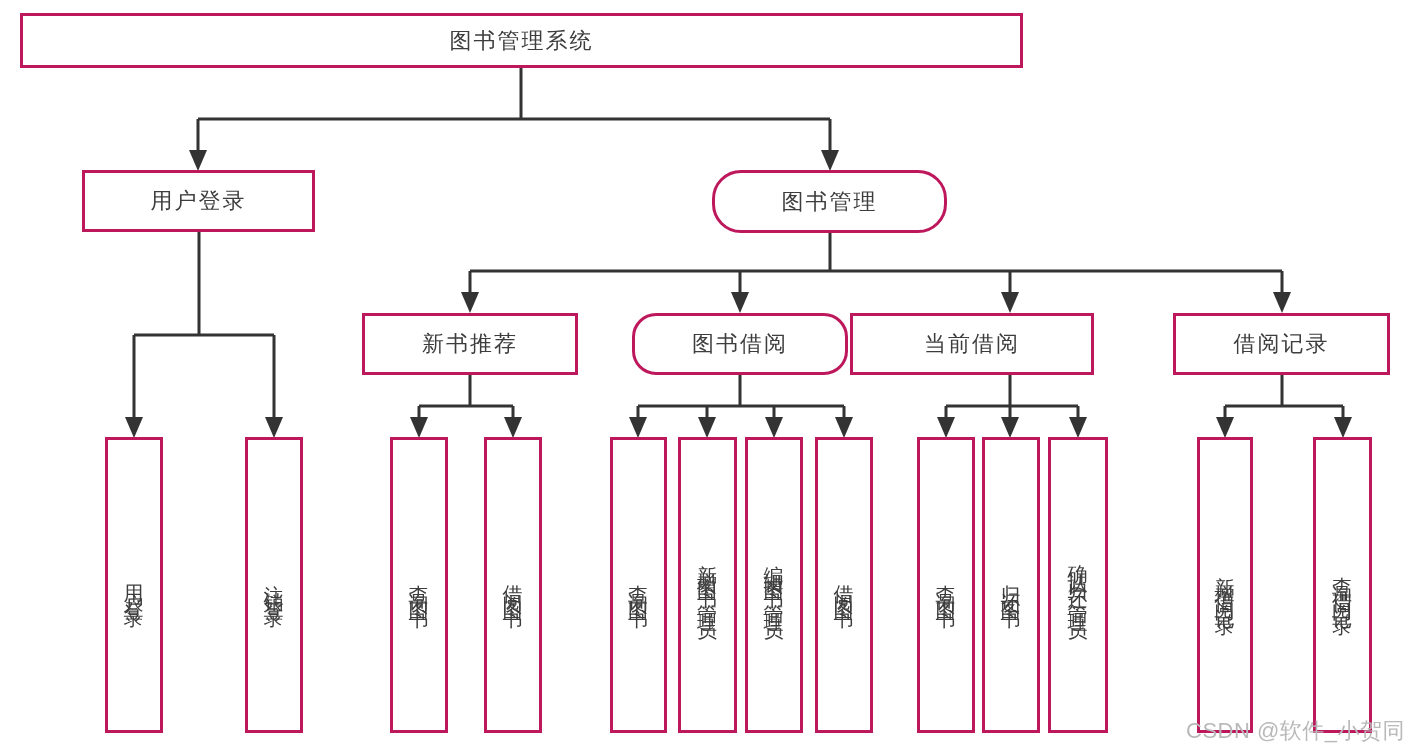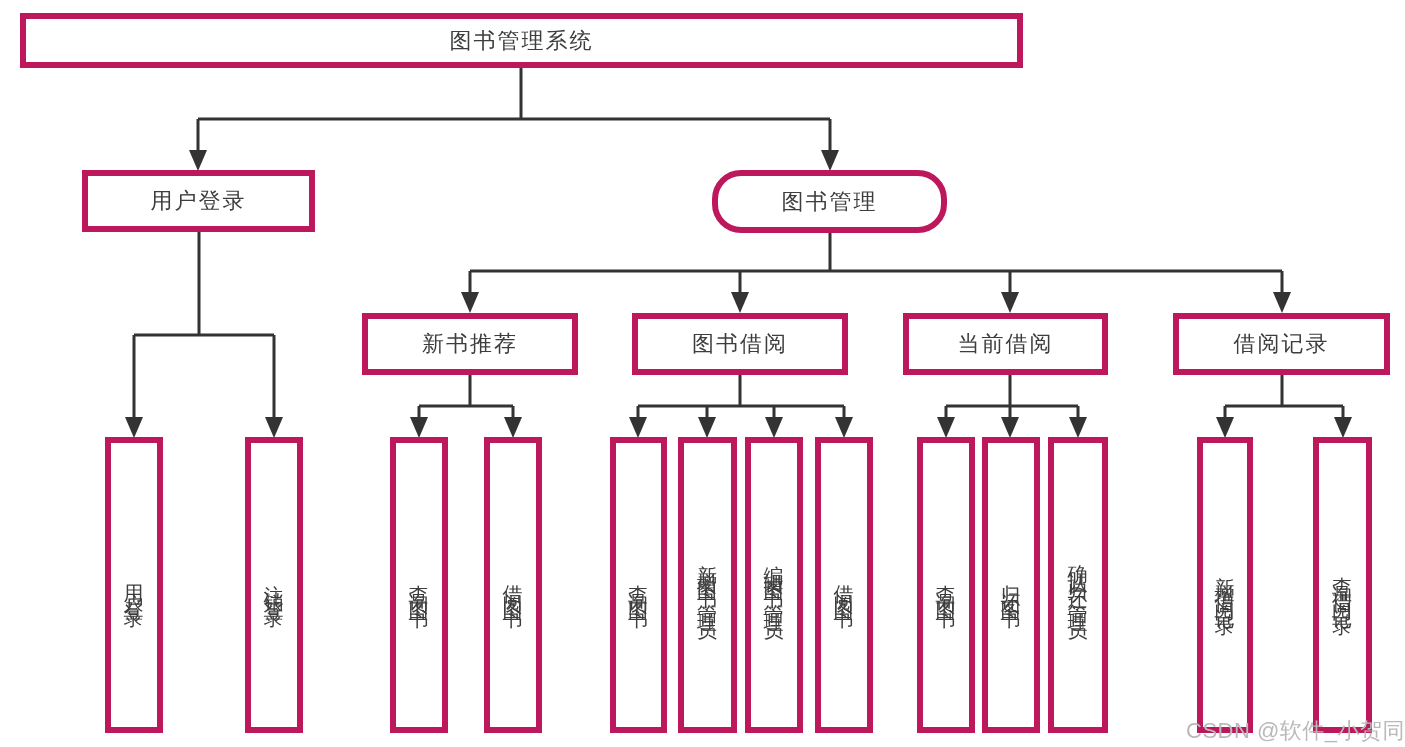--- a/index.html
+++ b/index.html
@@ -26,21 +26,21 @@
     stroke-width: 3;
     fill: none;
   }
   .connectors polygon {
     fill: #333333;
     stroke: none;
   }
   .node {
     position: absolute;
     box-sizing: border-box;
-    border: 6px solid #be185d;
+    border: 3px solid #be185d;
     background: #ffffff;
     display: flex;
     align-items: center;
     justify-content: center;
     color: #3d3d3d;
     z-index: 2;
   }
   .h-node {
     font-size: 22px;
     letter-spacing: 2px;
@@ -124,24 +124,24 @@
   <div class="node h-node" style="left:82px; top:170px; width:233px; height:62px;">
     <span>用户登录</span>
   </div>
   <div class="node h-node" style="left:712px; top:170px; width:235px; height:63px;border-radius:29px;">
     <span>图书管理</span>
   </div>
 
   <div class="node h-node" style="left:362px; top:313px; width:216px; height:62px;">
     <span>新书推荐</span>
   </div>
-  <div class="node h-node" style="left:632px; top:313px; width:216px; height:62px;">
+  <div class="node h-node" style="left:632px; top:313px; width:216px; height:62px;border-radius:24px;">
     <span>图书借阅</span>
   </div>
-  <div class="node h-node" style="left:903px; top:313px; width:205px; height:62px;">
+  <div class="node h-node" style="left:850px; top:313px; width:244px; height:62px;">
     <span>当前借阅</span>
   </div>
   <div class="node h-node" style="left:1173px; top:313px; width:217px; height:62px;">
     <span>借阅记录</span>
   </div>
 
   <div class="node leaf" style="left:105px; width:58px;">
     <span class="vtext">用户登录</span>
   </div>
   <div class="node leaf" style="left:245px; width:58px;">

